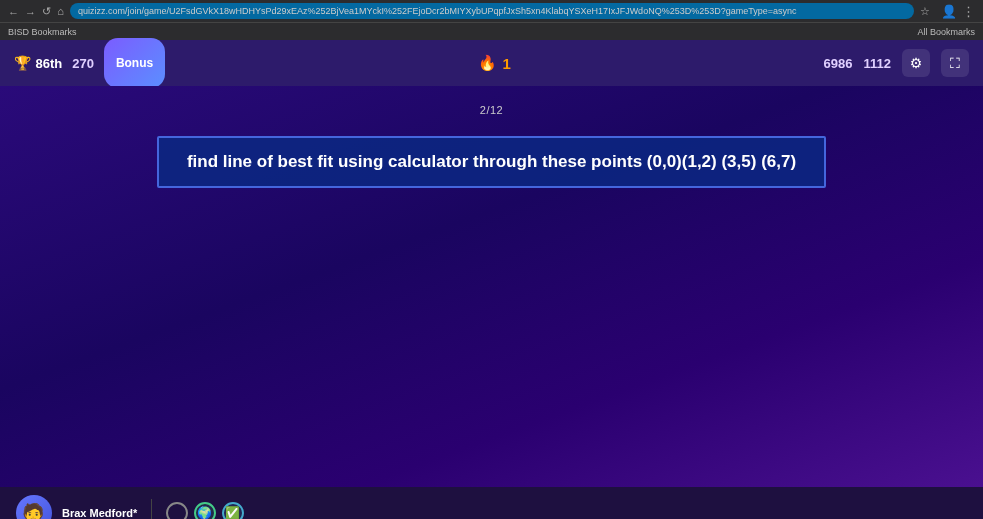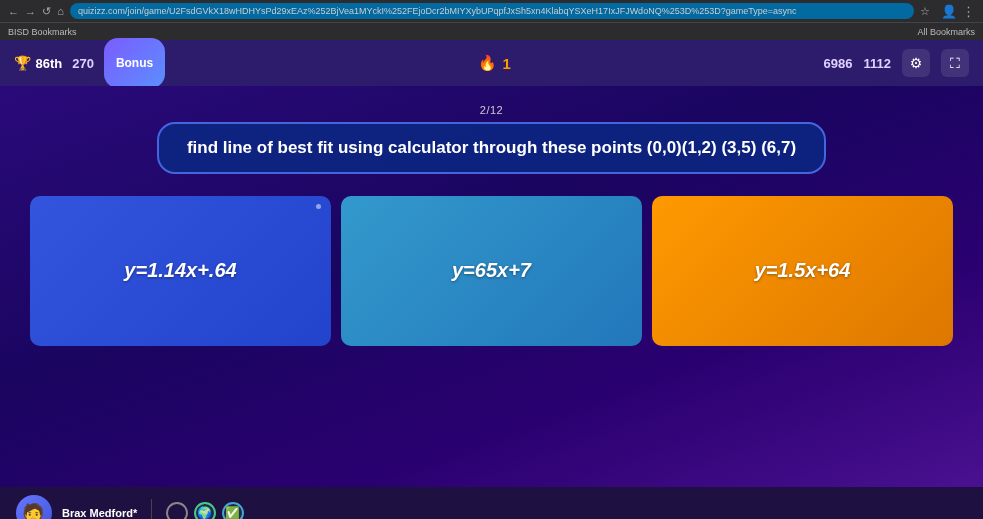--- a/index.html
+++ b/index.html
@@ -144,28 +144,28 @@
       flex-direction: column;
       align-items: center;
       justify-content: flex-start;
       padding: 18px 30px 10px;
       position: relative;
     }
 
     .question-counter {
       font-size: 11px;
       color: #ccc;
-      margin-bottom: 6px;
+      margin-bottom: 20px;
       letter-spacing: 0.5px;
     }
 
     .question-box {
       background: rgba(10, 40, 130, 0.85);
       border: 2px solid #4466dd;
-      border-radius: 18px;
+      border-radius: 2px;
       padding: 12px 28px;
       color: #fff;
       font-size: 17px;
       font-weight: 600;
       text-align: center;
       max-width: 780px;
       line-height: 1.4;
       margin-bottom: 22px;
     }
 
@@ -309,32 +309,20 @@
     <button class="icon-btn">⚙</button>
     <button class="icon-btn">⛶</button>
   </div>
 </div>
 
 <div class="game-main">
   <div class="question-counter">2/12</div>
   <div class="question-box">
     <span>find line of best fit using calculator through these points (0,0)(1,2) (3,5) (6,7)</span>
   </div>
-  <div class="answers-grid">
-    <div class="answer-card answer-card-1">
-      <div class="dot-indicator"></div>
-      <span class="answer-text">y=1.14x+.64</span>
-    </div>
-    <div class="answer-card answer-card-2">
-      <span class="answer-text">y=65x+7</span>
-    </div>
-    <div class="answer-card answer-card-3">
-      <span class="answer-text">y=1.5x+64</span>
-    </div>
-  </div>
 </div>
 
 <div class="user-bar">
   <div class="user-avatar">
     <span>🧑</span>
   </div>
   <div class="user-info">
     <span class="user-name">Brax Medford*</span>
   </div>
   <div class="divider-v"></div>

